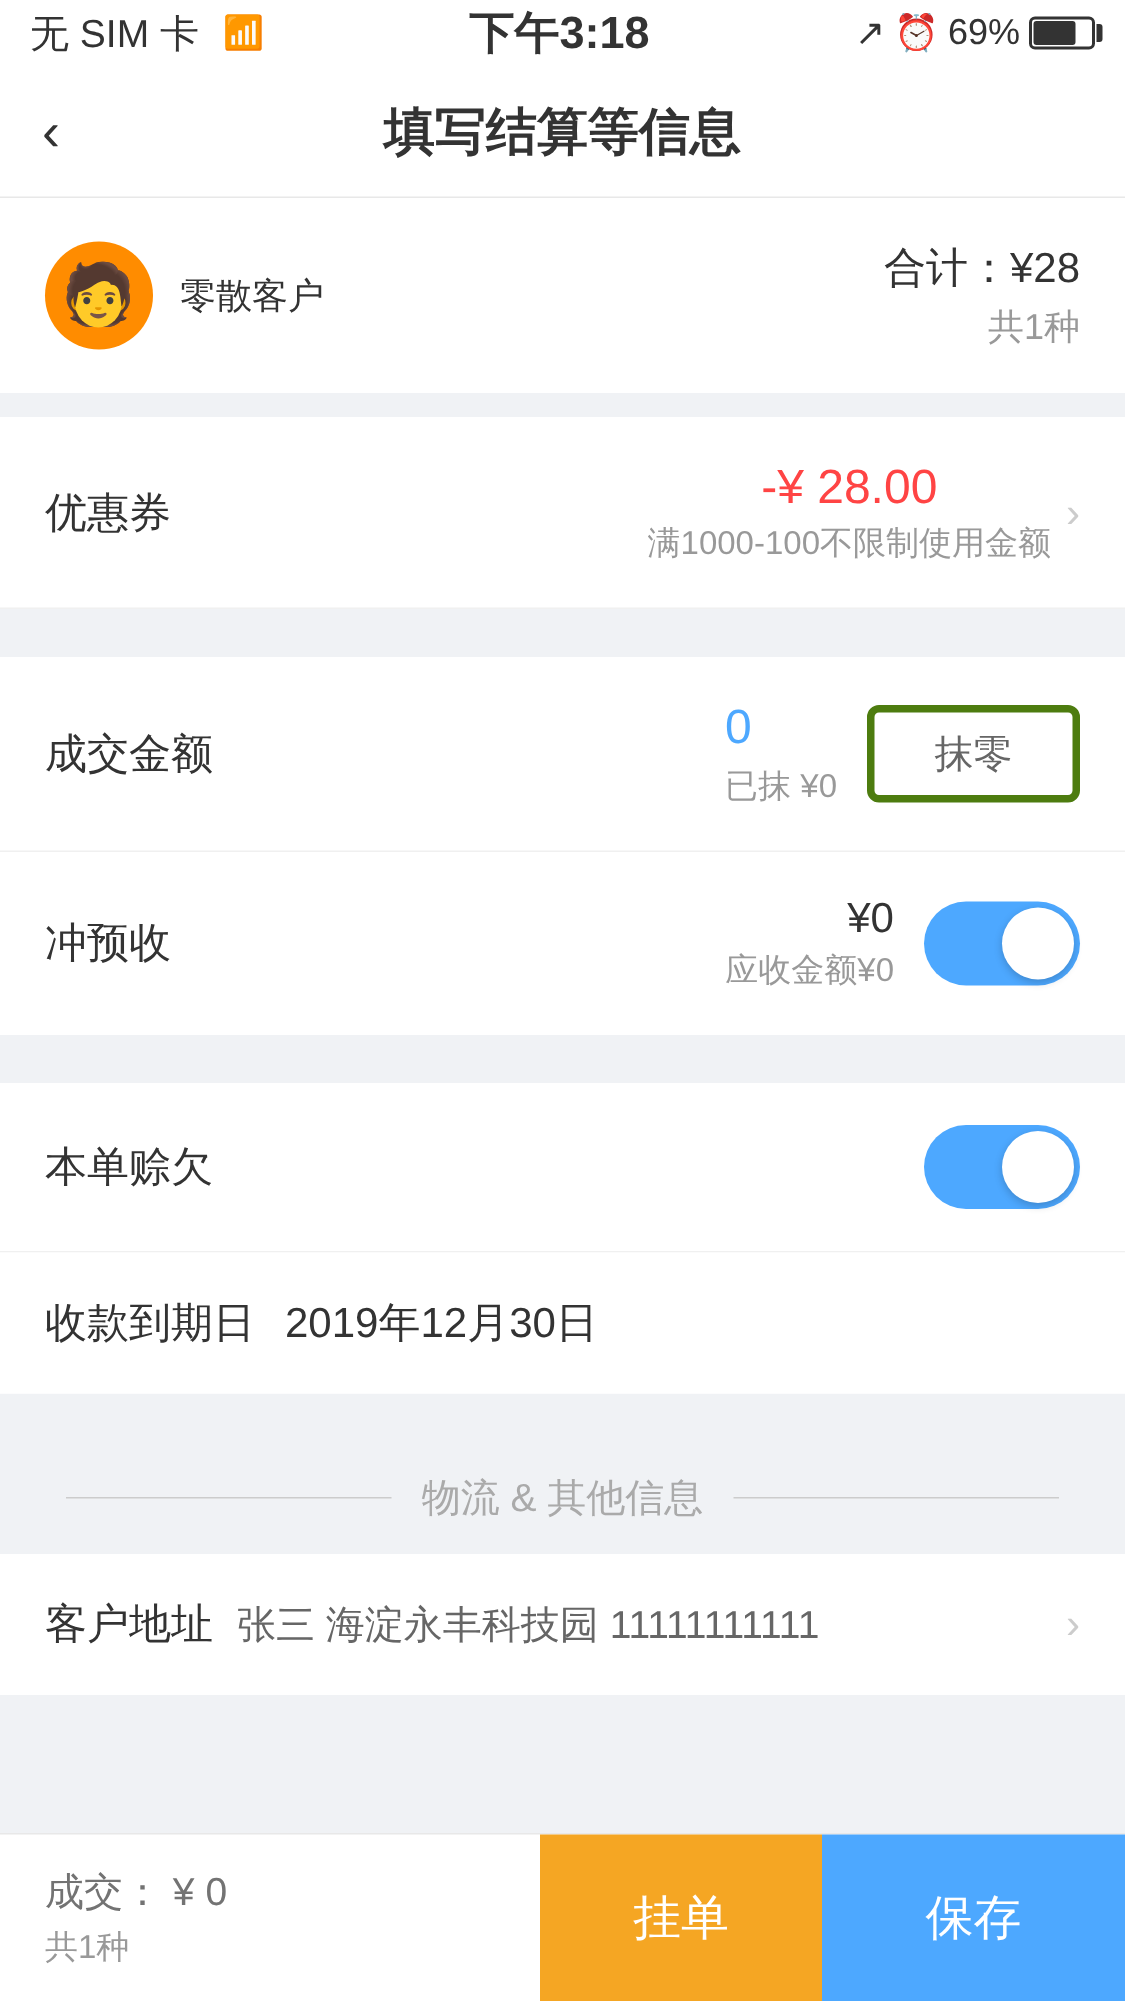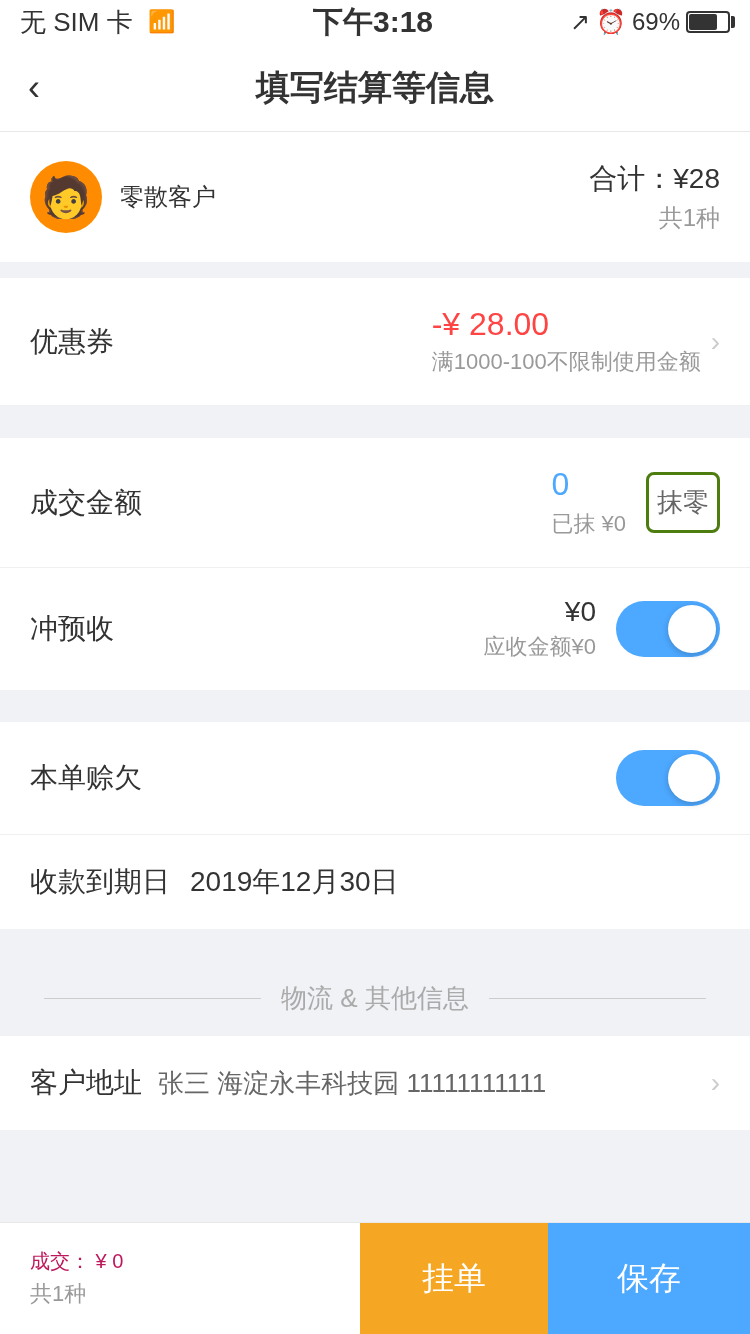--- a/index.html
+++ b/index.html
@@ -102,21 +102,21 @@
     
     .row-item {
       background: #fff;
       padding: 28px 30px;
       display: flex;
       align-items: center;
       justify-content: space-between;
       border-bottom: 1px solid #f0f0f0;
     }
     .row-label { font-size: 28px; color: #333; }
-    .row-right { display: flex; align-items: center; gap: 10px; text-align: left; }
+    .row-right { display: flex; align-items: center; gap: 10px; text-align: center; }
     .coupon-discount { font-size: 32px; color: #ff4444; font-weight: 500; }
     .coupon-desc { font-size: 22px; color: #999; margin-top: 4px; }
     .chevron-icon { font-size: 28px; color: #ccc; }
 
     
     .section-divider {
       height: 16px;
       background: #f0f2f5;
     }
 
@@ -126,23 +126,23 @@
       padding: 28px 30px;
       display: flex;
       align-items: center;
       justify-content: space-between;
       border-bottom: 1px solid #f0f0f0;
       gap: 12px;
     }
     .deal-right { display: flex; align-items: center; gap: 20px; }
     .deal-value { font-size: 32px; color: #4da8ff; font-weight: 500; }
     .round-btn {
-      border: 3px solid #4d7c0f;
+      border: 5px solid #4d7c0f;
       border-radius: 8px;
-      padding: 10px 8px;
+      padding: 10px 40px;
       font-size: 26px;
       color: #666;
       background: #fff;
       cursor: pointer;
     }
     .deal-sub { font-size: 22px; color: #999; margin-top: 6px; }
 
     
     .prepay-row {
       background: #fff;
@@ -225,21 +225,21 @@
       height: 112px;
       background: #fff;
       display: flex;
       align-items: center;
       border-top: 1px solid #e8e8e8;
     }
     .bottom-summary {
       flex: 1;
       padding: 0 30px;
     }
-    .bottom-deal { font-size: 20px; color: #be185d; }
+    .bottom-deal { font-size: 26px; color: #737373; }
     .bottom-count { font-size: 22px; color: #999; margin-top: 4px; }
     .btn-hang {
       width: 188px; height: 112px;
       background: #f5a623;
       display: flex; align-items: center; justify-content: center;
       font-size: 32px; color: #fff; font-weight: 500; cursor: pointer;
     }
     .btn-save {
       width: 202px; height: 112px;
       background: #4da8ff;

